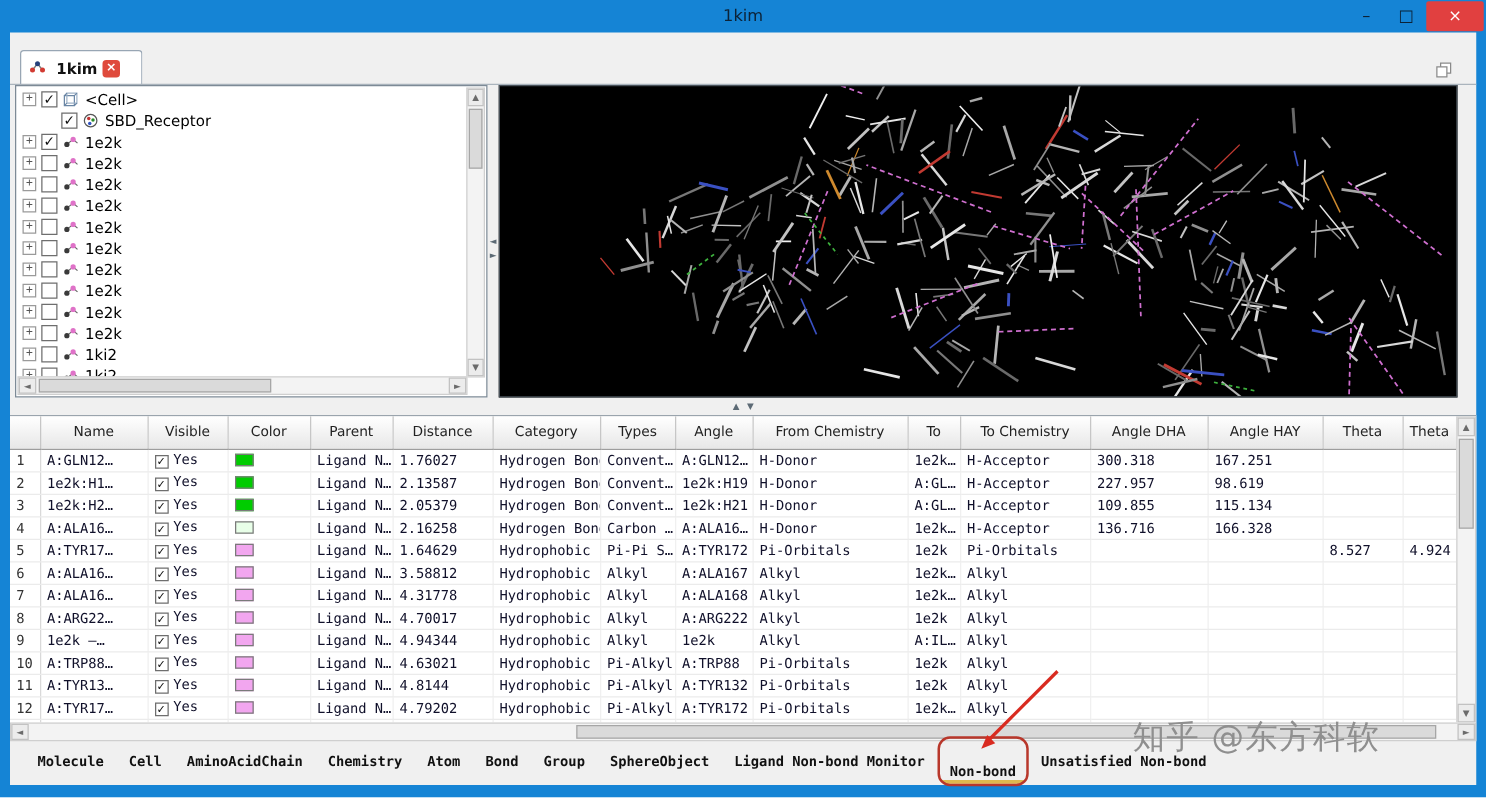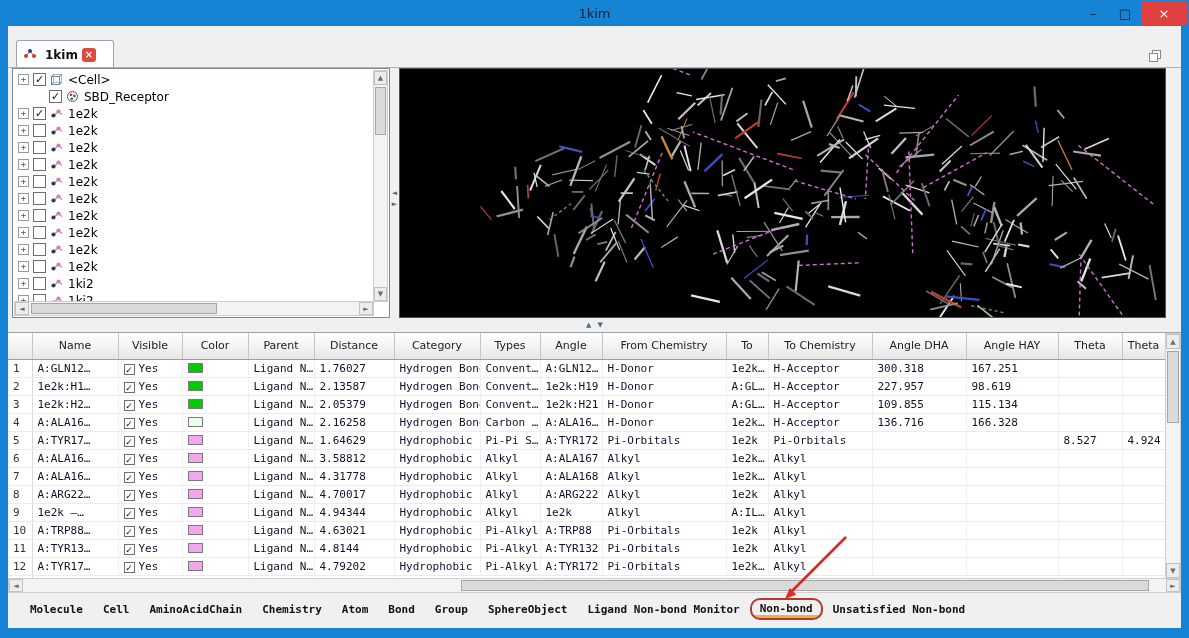--- a/index.html
+++ b/index.html
@@ -74,21 +74,21 @@
   #tbl-vsb .down{left:0;bottom:0;width:14px;height:15px}
   #tbl-vsb .thumb{left:1px;top:17px;width:12px;height:72px}
   #tbl-hsb{left:8px;top:578px;width:1173px;height:15px}
   #tbl-hsb .left{left:0;top:0;width:14px;height:13px}
   #tbl-hsb .right{right:0;top:0;width:14px;height:13px}
   #tbl-hsb .thumb{left:452px;top:1px;width:688px;height:11px}
 
   
   #btabs{position:absolute;left:8px;top:594px;width:1173px;height:30px;display:flex;align-items:center;gap:20px;padding-left:22px}
   .btab{font:bold 11px "DejaVu Sans Mono",monospace;color:#111;white-space:nowrap}
-  .btab.active{border:2px solid #b8372b;border-radius:10px;padding:2px 8px 3px;margin:-4px -10px;
+  .btab.active{border:2px solid #b8372b;border-radius:10px;padding:20px 8px 3px;margin:-4px -10px;
                background:linear-gradient(to top,#dfb84e 0,#dfb84e 3px,rgba(0,0,0,0) 3px)}
 
   
   #annot{position:absolute;left:0;top:0;width:1189px;height:638px;pointer-events:none;z-index:50}
   #watermark{position:absolute;left:906px;top:572px;z-index:60;font-size:26px;color:#8f8f8f;letter-spacing:1px;white-space:nowrap}
 </style>
 </head>
 <body>
 
 <div id="app">
@@ -885,14 +885,15 @@
       <span class="btab">Ligand Non-bond Monitor</span>
       <span class="btab active">Non-bond</span>
       <span class="btab">Unsatisfied Non-bond</span>
     </div>
 
   <svg id="annot" viewBox="0 0 1189 638">
     <line x1="846" y1="537" x2="792" y2="591" stroke="#d92b20" stroke-width="2.6"></line>
     <polygon points="785,599 796.2,594.5 789.8,588" fill="#d92b20"></polygon>
   </svg>
 
+  <div id="watermark">知乎 @东方科软</div>
 
 </div>
 
 </body></html>

